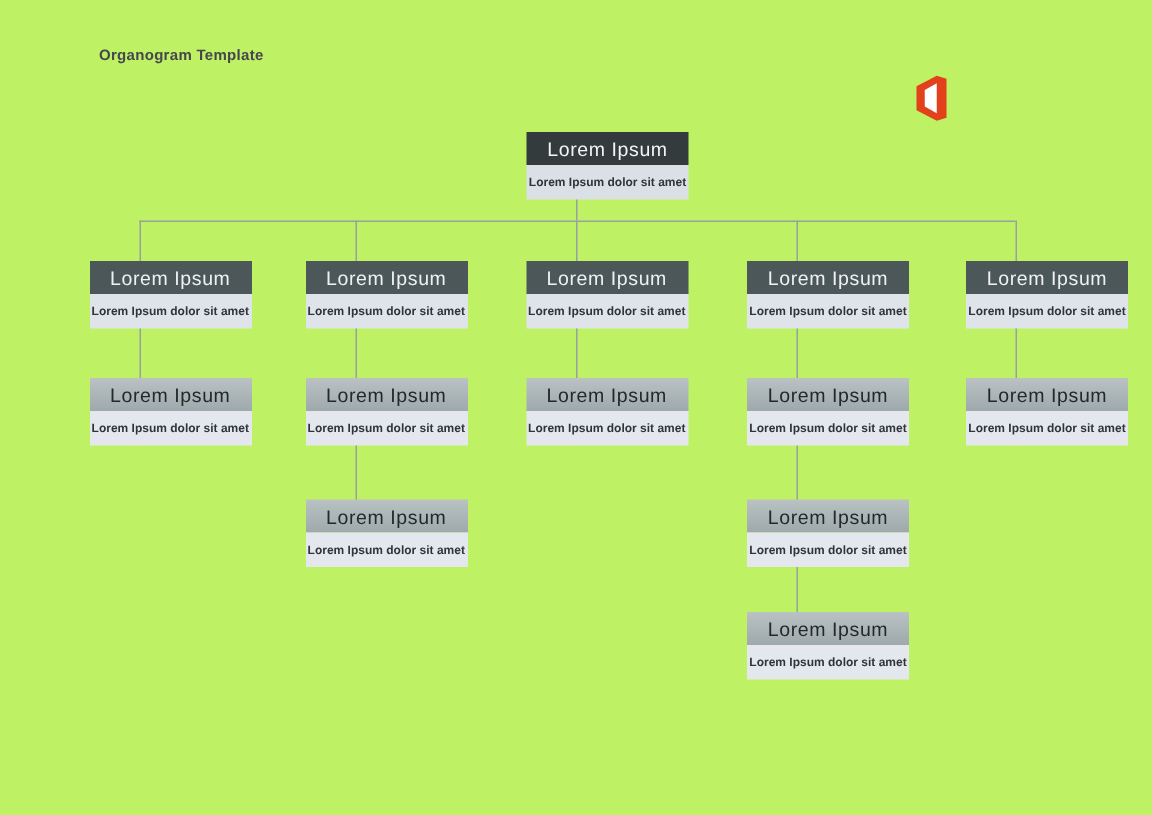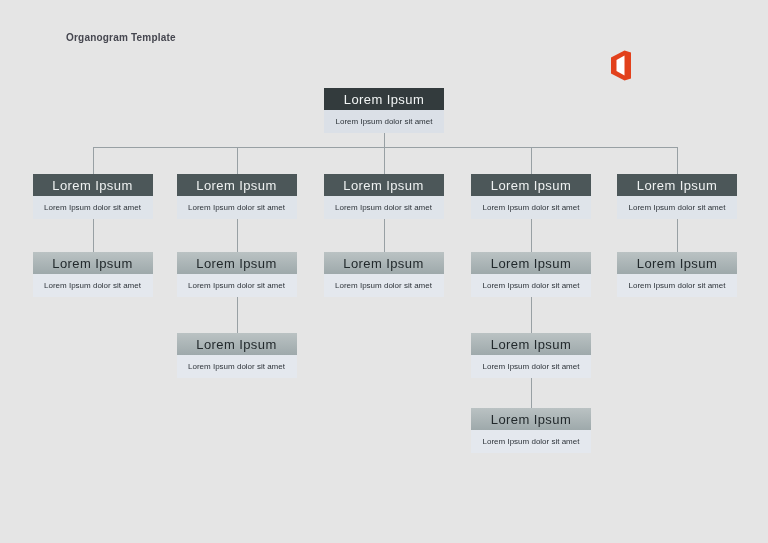--- a/index.html
+++ b/index.html
@@ -1,39 +1,39 @@
 <!DOCTYPE html>
 <html><head>
 <meta charset="utf-8">
 <style>
   html,body{margin:0;padding:0;background:#ffffff;}
   .page{
-    position:relative;width:768px;height:543px;background:#e5e5e5;
+    position:relative;width:768px;height:543px;background:#bef264;
     font-family:"Liberation Sans",sans-serif;overflow:hidden;
   }
   .doc-title{
     position:absolute;left:66px;top:32px;
     font-size:10px;font-weight:600;color:#45464f;letter-spacing:.2px;
   }
   .logo{
     position:absolute;left:609px;top:50px;height:31px;
     display:flex;align-items:center;cursor:pointer;
   }
   .logo svg{display:block;}
   .logo-text{font-size:15px;font-weight:700;letter-spacing:-.2px;margin-left:3px;white-space:nowrap;}
   .logo-office{color:#141414;}
   .logo-templates{color:#3e7cdf;}
-  .node{position:absolute;width:120px;}
+  .node{position:absolute;width:108px;margin-left:27px;}
   .node-head{
     height:22px;display:flex;align-items:center;justify-content:center;
     font-size:13px;letter-spacing:.4px;
   }
   .node-sub{
     height:23px;display:flex;align-items:center;justify-content:center;
-    font-size:8px;font-weight:400;color:#2e343a;
+    font-size:8px;font-weight:700;color:#2e343a;
   }
   .lvl1 .node-head{background:#333b3d;color:#f2f5f5;}
   .lvl1 .node-sub{background:#dbe0e7;}
   .lvl2 .node-head{background:#4c5759;color:#eef1f1;}
   .lvl2 .node-sub{background:#dfe4ea;}
   .gray .node-head{background:linear-gradient(180deg,#bac2c3,#9ea9ab);color:#22292c;}
   .gray .node-sub{background:#e4e8ee;}
   .conn{position:absolute;background:#98a0a4;}
 </style>
 </head>

